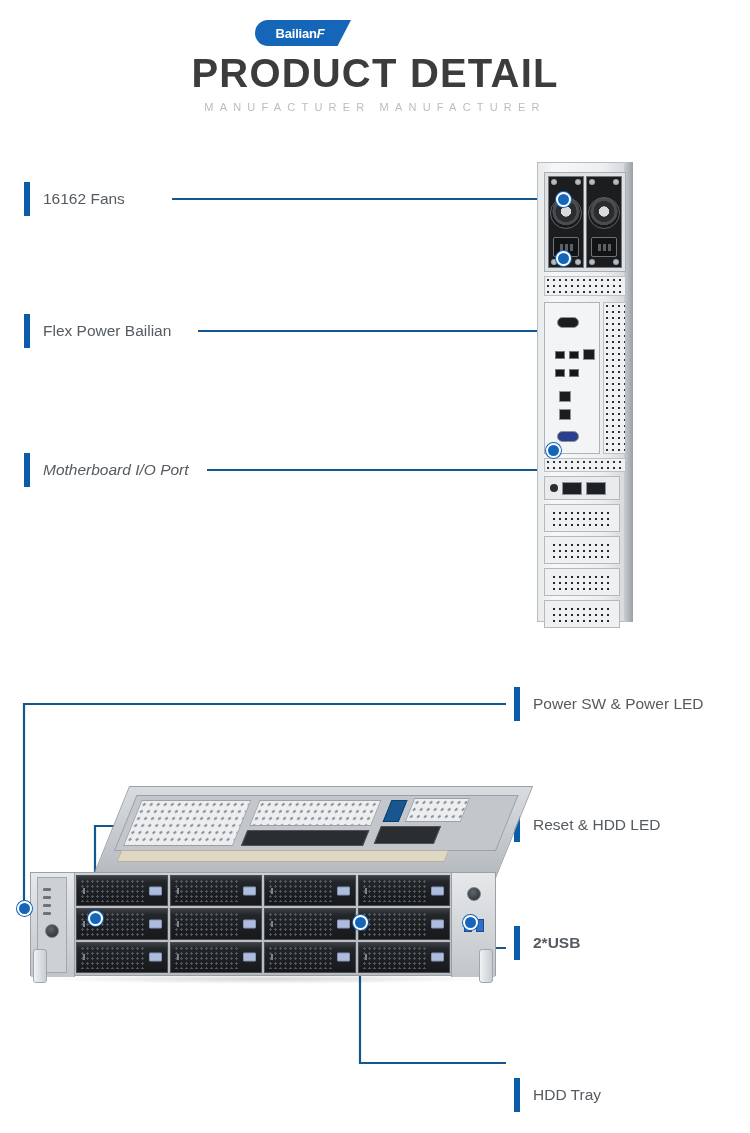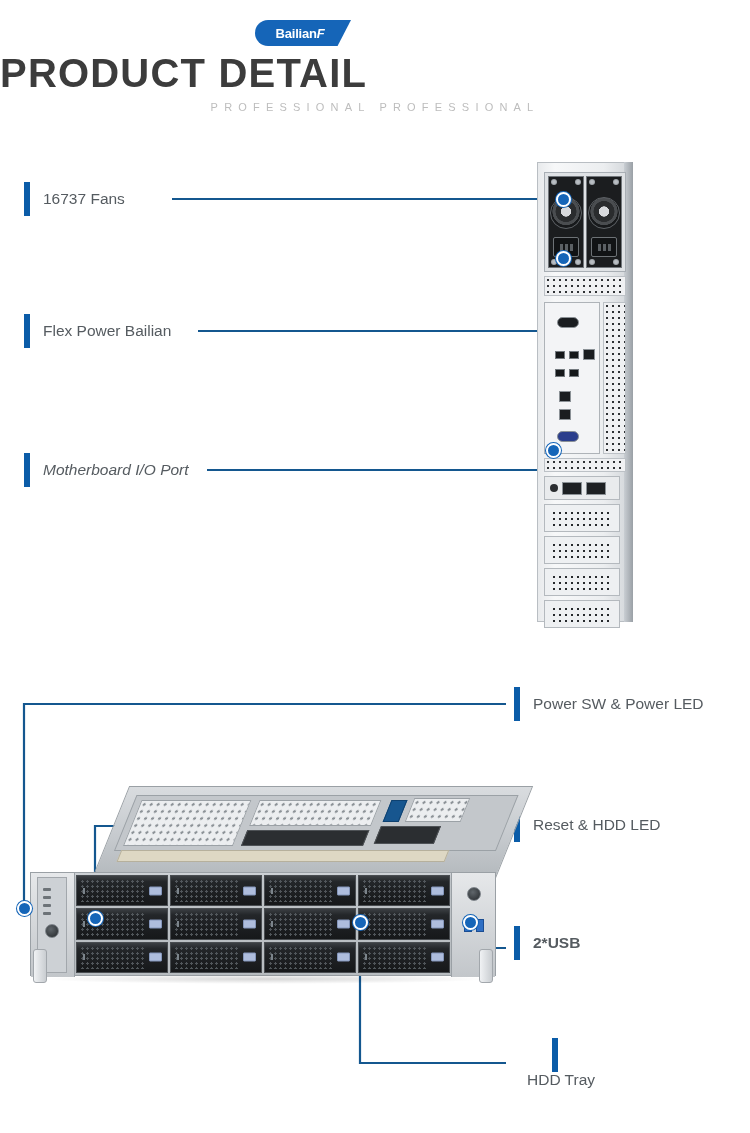--- a/index.html
+++ b/index.html
@@ -27,20 +27,21 @@
     display: flex; align-items: center; justify-content: center;
   }
   .logo-text {
     color: #ffffff; font-size: 13px; font-weight: bold;
     letter-spacing: -0.2px; padding-right: 6px; white-space: nowrap;
   }
   .logo-text em { font-style: italic; font-weight: bold; }
 
   .main-title {
     position: absolute; left: 0; top: 50px; width: 750px;
+    text-align: center;
     font-size: 40px; font-weight: bold;
     letter-spacing: 1.2px;
     color: #3c3c3c;
     line-height: 46px;
   }
   .sub-title {
     position: absolute; left: 0; top: 101px; width: 750px;
     text-align: center;
     font-size: 11px;
     letter-spacing: 6.2px;
@@ -254,21 +255,21 @@
 </head>
 <body>
 
 <div class="page">
 
   <div class="header">
     <div class="logo-badge">
       <span class="logo-text"><span>Bailian</span><em>F</em></span>
     </div>
     <div class="main-title">PRODUCT DETAIL</div>
-    <div class="sub-title">PROFESSIONAL PROFESSIONAL</div>
+    <div class="sub-title">MANUFACTURER MANUFACTURER</div>
   </div>
 
   <svg class="connectors" viewBox="0 0 750 1133">
 
     <path d="M172,199 L563,199" stroke="#14578f" stroke-width="2.2" fill="none"></path>
 
     <path d="M198,331 L563,331 L563,258" stroke="#14578f" stroke-width="2.2" fill="none"></path>
 
     <path d="M207,470 L553,470 L553,450" stroke="#14578f" stroke-width="2.2" fill="none"></path>
 
@@ -276,21 +277,21 @@
 
     <path d="M506,826 L95,826 L95,918" stroke="#14578f" stroke-width="2.2" fill="none"></path>
 
     <path d="M506,948 L470,948 L470,922" stroke="#14578f" stroke-width="2.2" fill="none"></path>
 
     <path d="M506,1063 L360,1063 L360,922" stroke="#14578f" stroke-width="2.2" fill="none"></path>
   </svg>
 
   <div class="callout" style="left:24px; top:182px;">
     <div class="callout-bar"></div>
-    <div class="callout-text">16737 Fans</div>
+    <div class="callout-text">16162 Fans</div>
   </div>
 
   <div class="callout" style="left:24px; top:314px;">
     <div class="callout-bar"></div>
     <div class="callout-text">Flex Power Bailian</div>
   </div>
 
   <div class="callout" style="left:24px; top:453px;font-style:italic;">
     <div class="callout-bar"></div>
     <div class="callout-text">Motherboard I/O Port</div>
@@ -304,21 +305,21 @@
   <div class="callout" style="left:514px; top:808px;">
     <div class="callout-bar"></div>
     <div class="callout-text">Reset &amp; HDD LED</div>
   </div>
 
   <div class="callout" style="left:514px; top:926px;font-weight:bold;">
     <div class="callout-bar"></div>
     <div class="callout-text">2*USB</div>
   </div>
 
-  <div class="callout" style="left:514px; top:1038px;flex-direction:column;">
+  <div class="callout" style="left:514px; top:1078px;">
     <div class="callout-bar"></div>
     <div class="callout-text">HDD Tray</div>
   </div>
 
   <div class="rear-server">
     <div class="rear-outer"></div>
     <div class="rear-sideband"></div>
 
     <div class="rear-inner">
 

